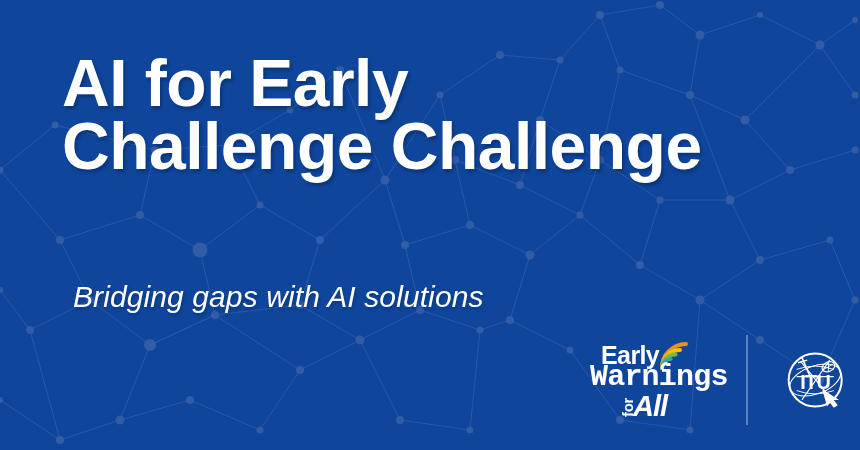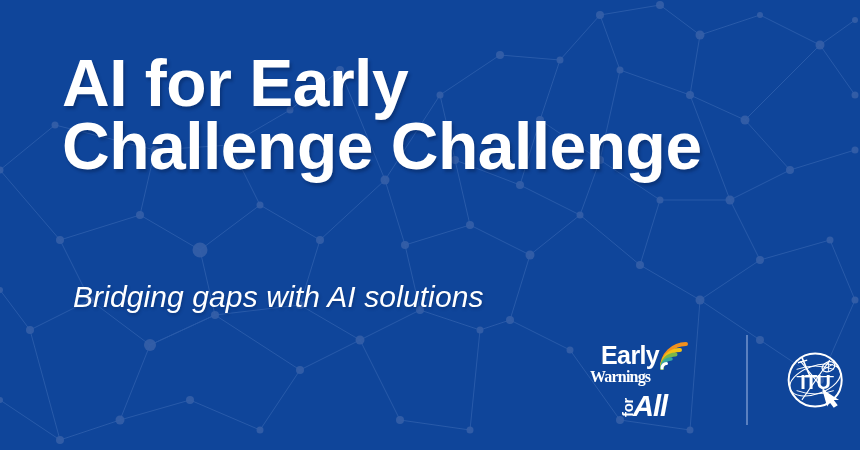--- a/index.html
+++ b/index.html
@@ -86,22 +86,22 @@
   }
   .ew-arc {
     margin-left: 1px;
     margin-top: 2px;
   }
   .ew-warnings {
     position: absolute;
     left: 0px;
     top: 30px;
     color: #ffffff;
-    font-family: Liberation Serif, serif;
-    font-size: 16px;
+    font-family: Liberation Mono, monospace;
+    font-size: 30px;
     font-weight: bold;
     letter-spacing: -0.8px;
     line-height: 26px;
   }
   .ew-row-3 {
     position: absolute;
     left: 28px;
     top: 57px;
     display: flex;
     align-items: flex-end;

